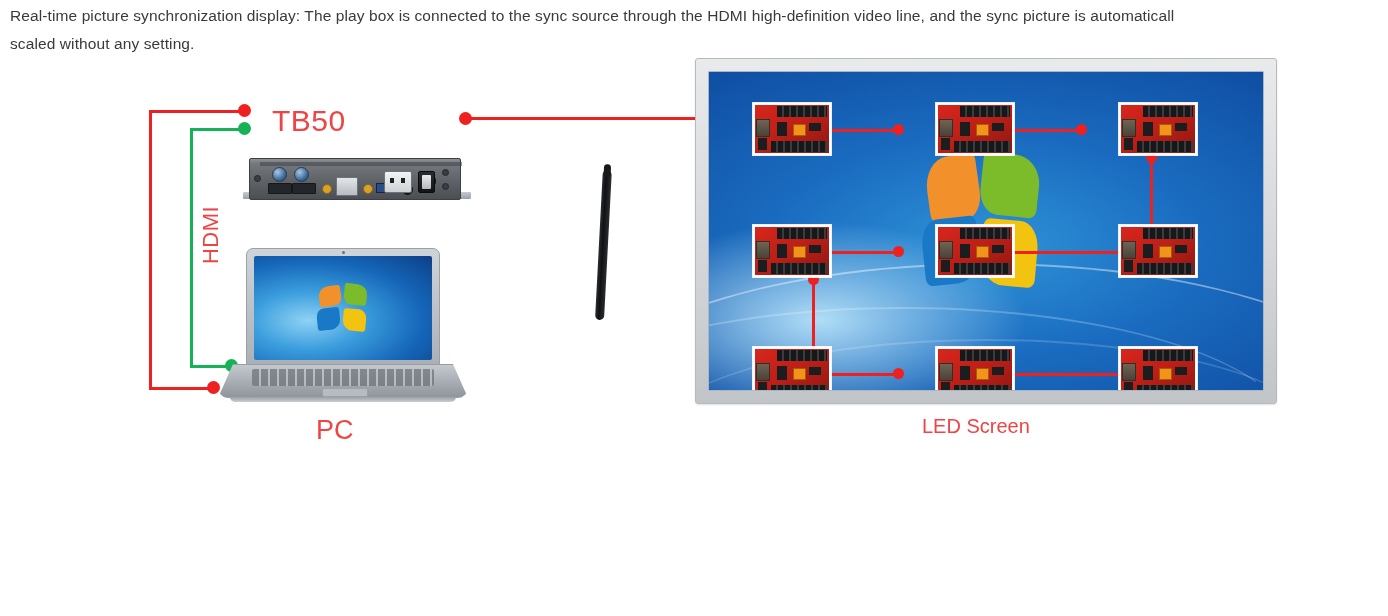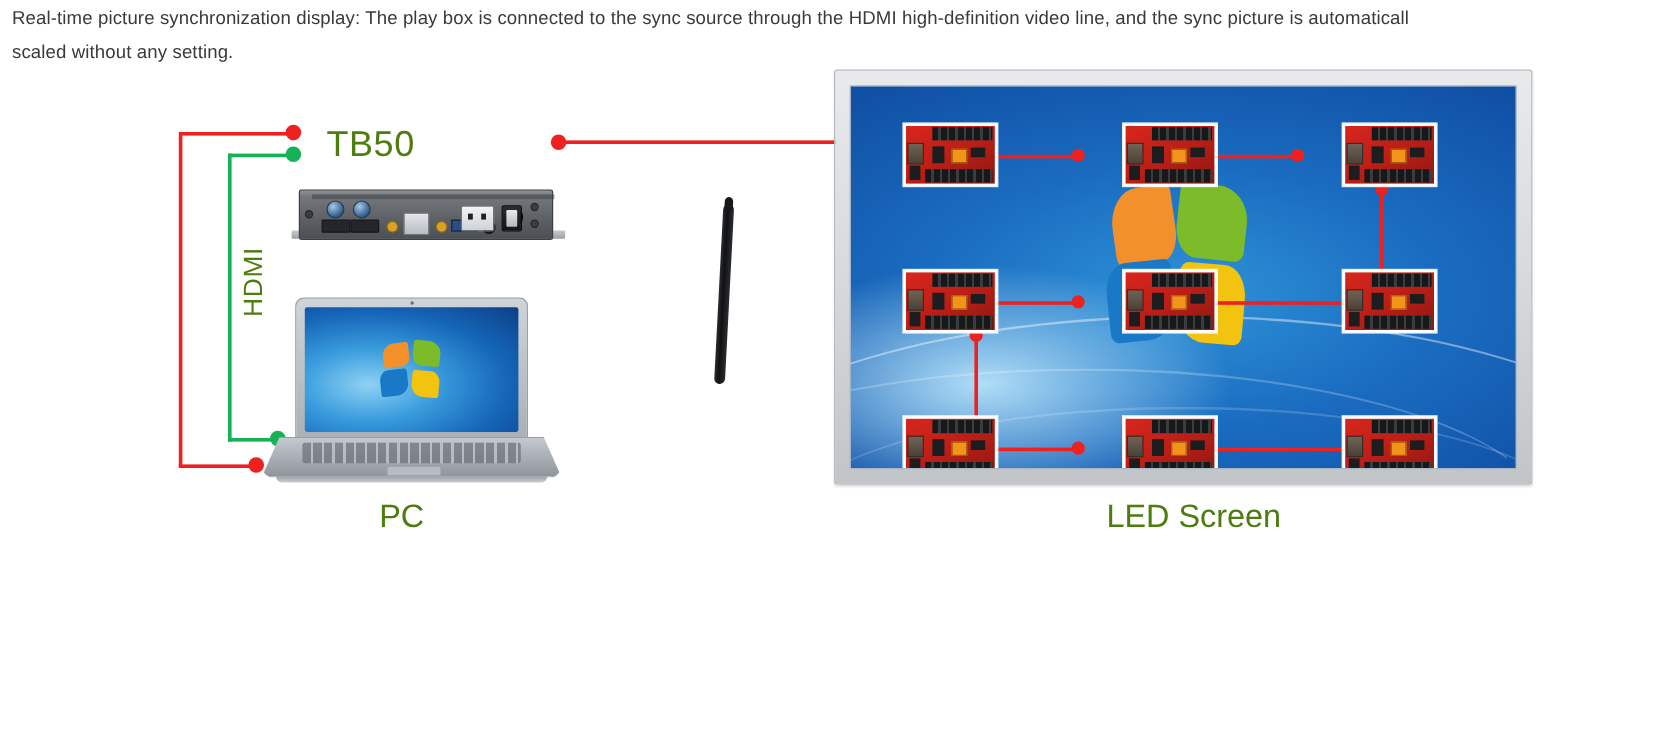--- a/index.html
+++ b/index.html
@@ -11,24 +11,24 @@
   .stage{position:absolute;left:0;top:0;width:1388px;height:616px;}
 
   
   .caption{
     position:absolute;left:10px;top:2px;width:1382px;
     font-size:15.5px;line-height:28px;color:#3a3a3a;
     letter-spacing:.1px;white-space:pre-wrap;
   }
 
   
-  .lbl{position:absolute;color:#4d7c0f;font-weight:400;}
+  .lbl{position:absolute;color:#ef4444;font-weight:400;}
   .lbl-tb50{left:272px;top:104px;font-size:30px;letter-spacing:.5px;}
   .lbl-pc{left:316px;top:415px;font-size:27px;}
-  .lbl-led{left:922px;top:415px;font-size:27px;}
+  .lbl-led{left:922px;top:415px;font-size:20px;}
   .lbl-hdmi{
     left:176px;top:200px;width:70px;height:70px;font-size:22px;
     transform:rotate(-90deg);transform-origin:center center;
     text-align:center;line-height:70px;letter-spacing:.5px;
   }
 
   
   .wire{position:absolute;background:#ef2020;}
   .wire.h{height:3px;}
   .wire.v{width:3px;}

